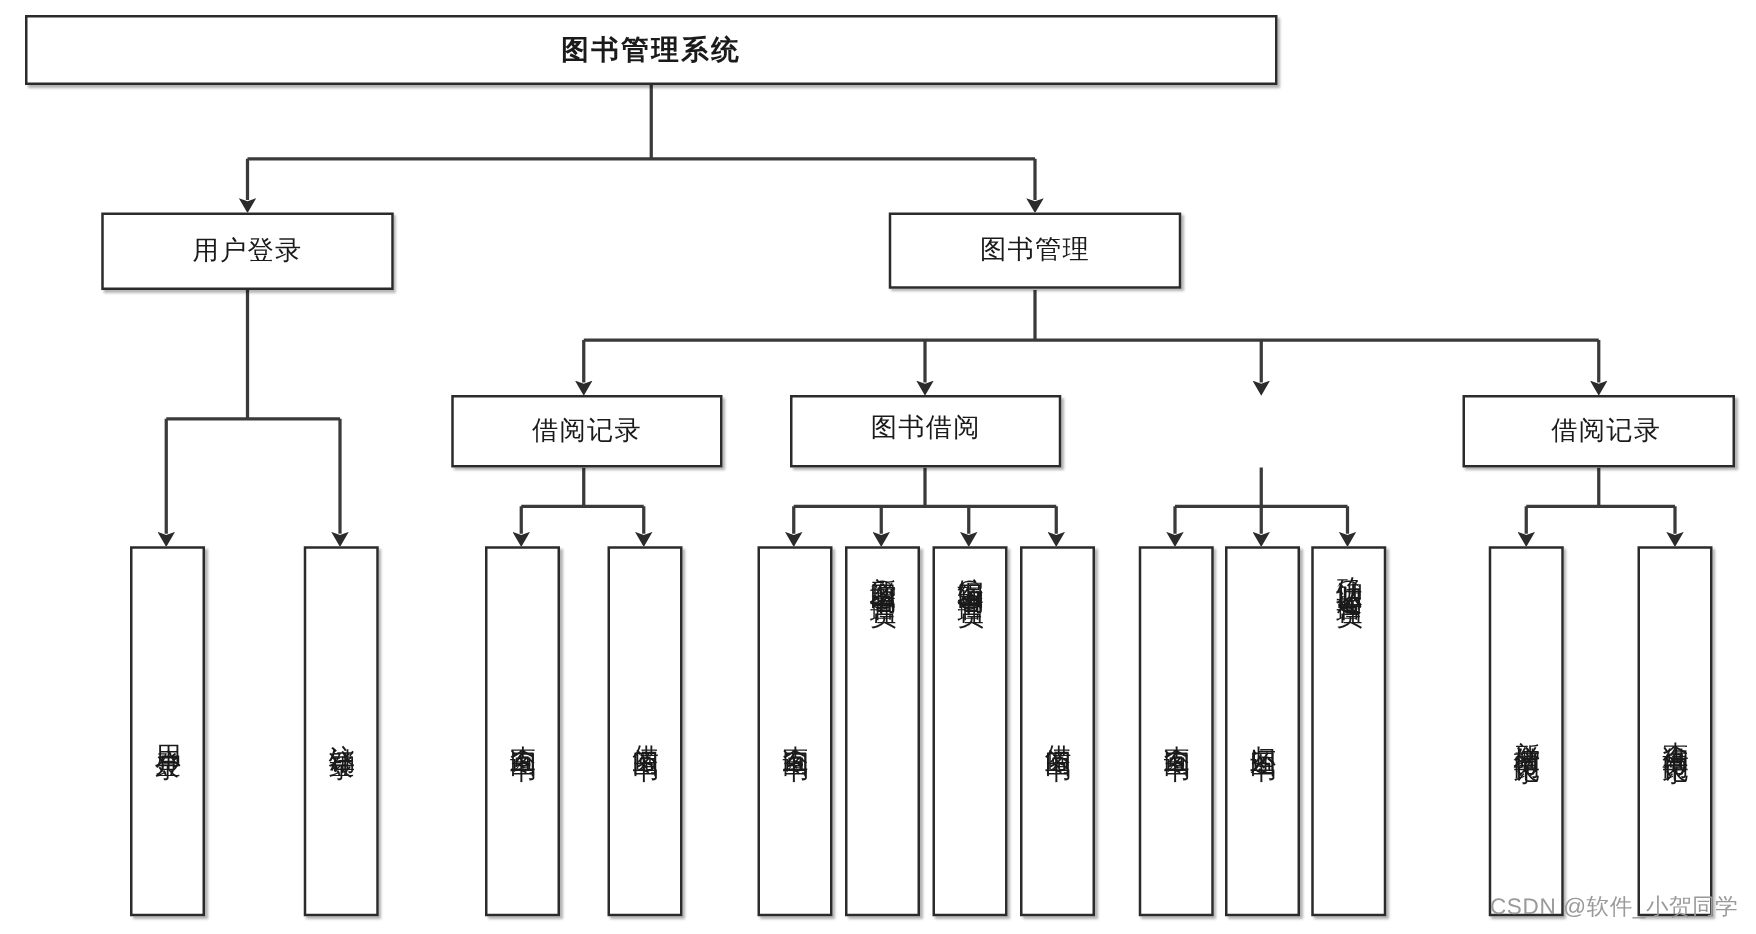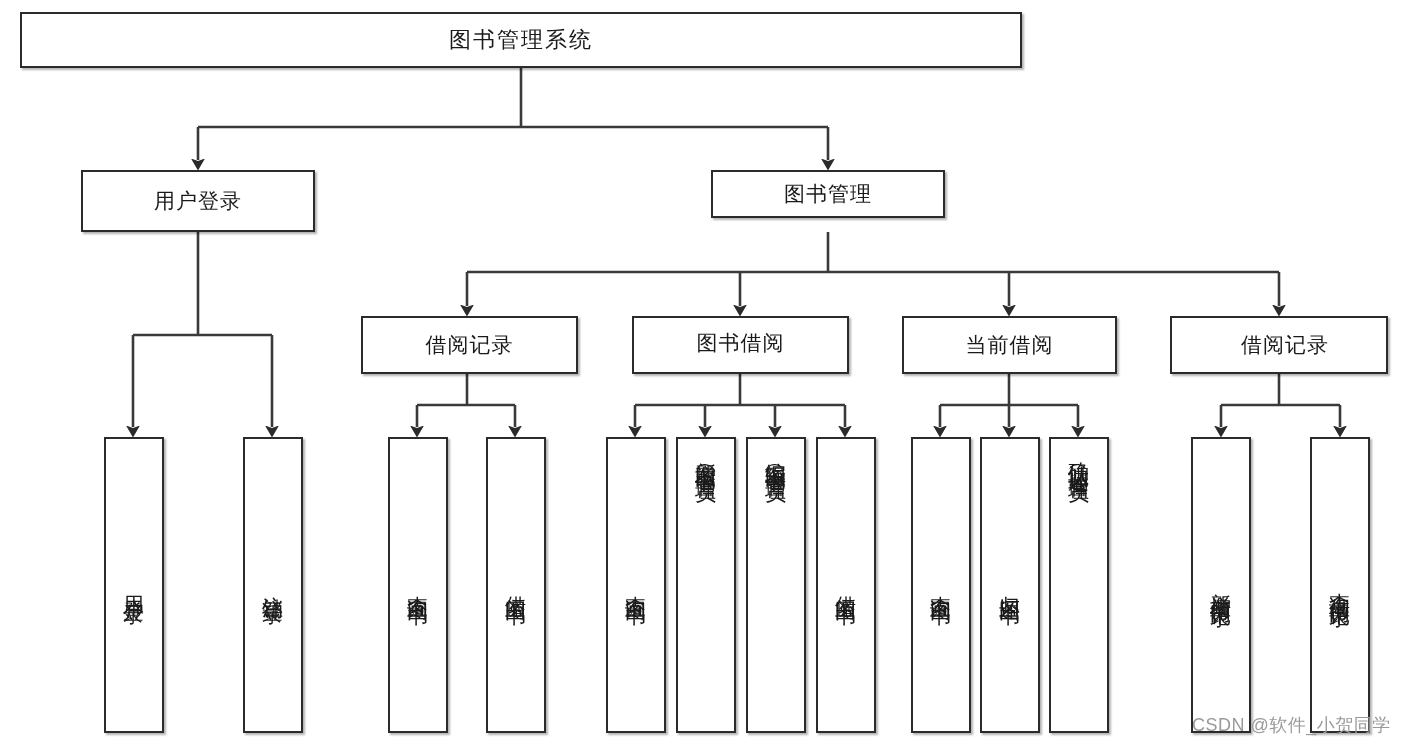--- a/index.html
+++ b/index.html
@@ -124,40 +124,37 @@
       <path d="M1009,405 L1009,427" marker-end="url(#arrow)"></path>
       <path d="M1078,405 L1078,427" marker-end="url(#arrow)"></path>
 
       <path d="M1279,374 L1279,405"></path>
       <path d="M1221,405 L1340,405"></path>
       <path d="M1221,405 L1221,427" marker-end="url(#arrow)"></path>
       <path d="M1340,405 L1340,427" marker-end="url(#arrow)"></path>
     </g>
   </svg>
 
-  <div class="node h root" style="left:20px; top:12px; width:1002px; height:56px;">
+  <div class="node h root" style="left:20px; top:12px; width:1002px; height:56px;font-weight:bold;">
     <span class="lbl">图书管理系统</span>
   </div>
 
   <div class="node h" style="left:81px; top:170px; width:234px; height:62px;">
     <span class="lbl">用户登录</span>
   </div>
-  <div class="node h" style="left:711px; top:170px; width:234px; height:48px;align-items:center;">
+  <div class="node h" style="left:711px; top:170px; width:234px; height:61px;align-items:center;">
     <span class="lbl">图书管理</span>
   </div>
 
   <div class="node h" style="left:361px; top:316px; width:217px; height:58px;">
     <span class="lbl">借阅记录</span>
   </div>
   <div class="node h" style="left:632px; top:316px; width:217px; height:58px;font-family:Liberation Mono, monospace;">
     <span class="lbl">图书借阅</span>
   </div>
-  <div class="node h" style="left:902px; top:316px; width:215px; height:58px;">
-    <span class="lbl">当前借阅</span>
-  </div>
   <div class="node h" style="left:1170px; top:316px; width:218px; height:58px;padding-left:12px;">
     <span class="lbl">借阅记录</span>
   </div>
 
   <div class="node v center" style="left:104px; top:437px; width:60px; height:296px;">
     <span class="lbl">用户登录</span>
   </div>
   <div class="node v center" style="left:243px; top:437px; width:60px; height:296px;">
     <span class="lbl">注销登录</span>
   </div>

